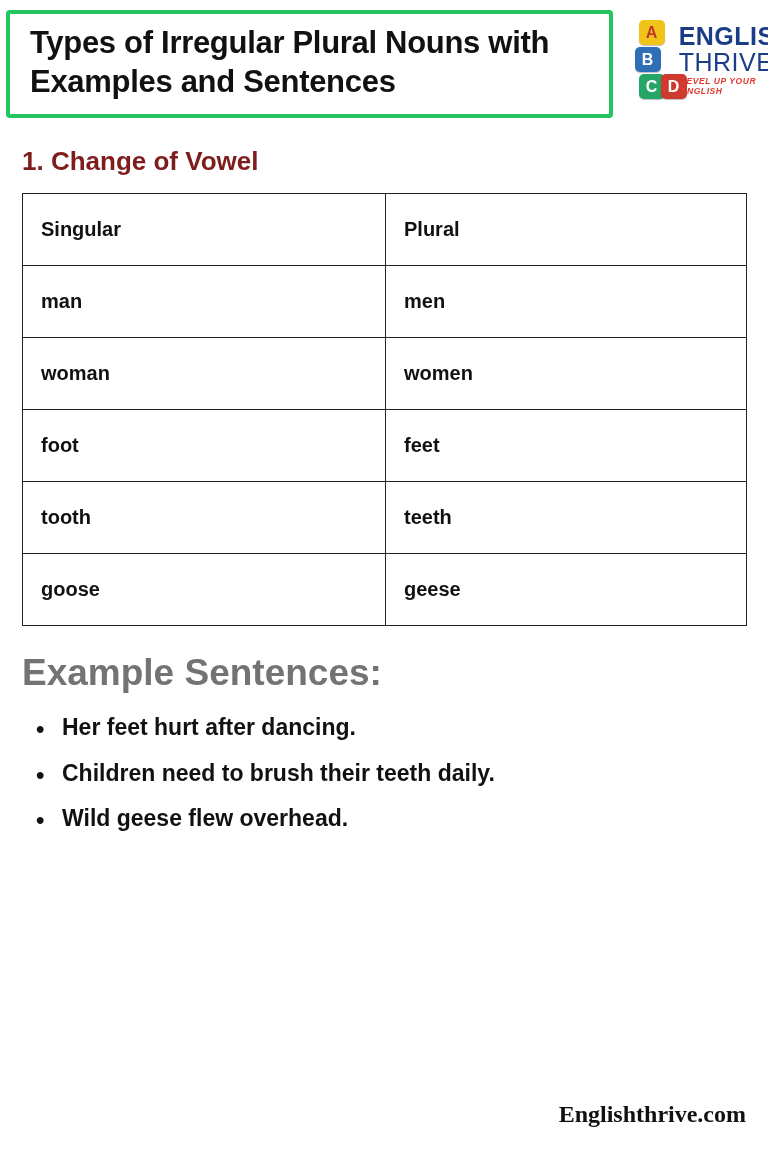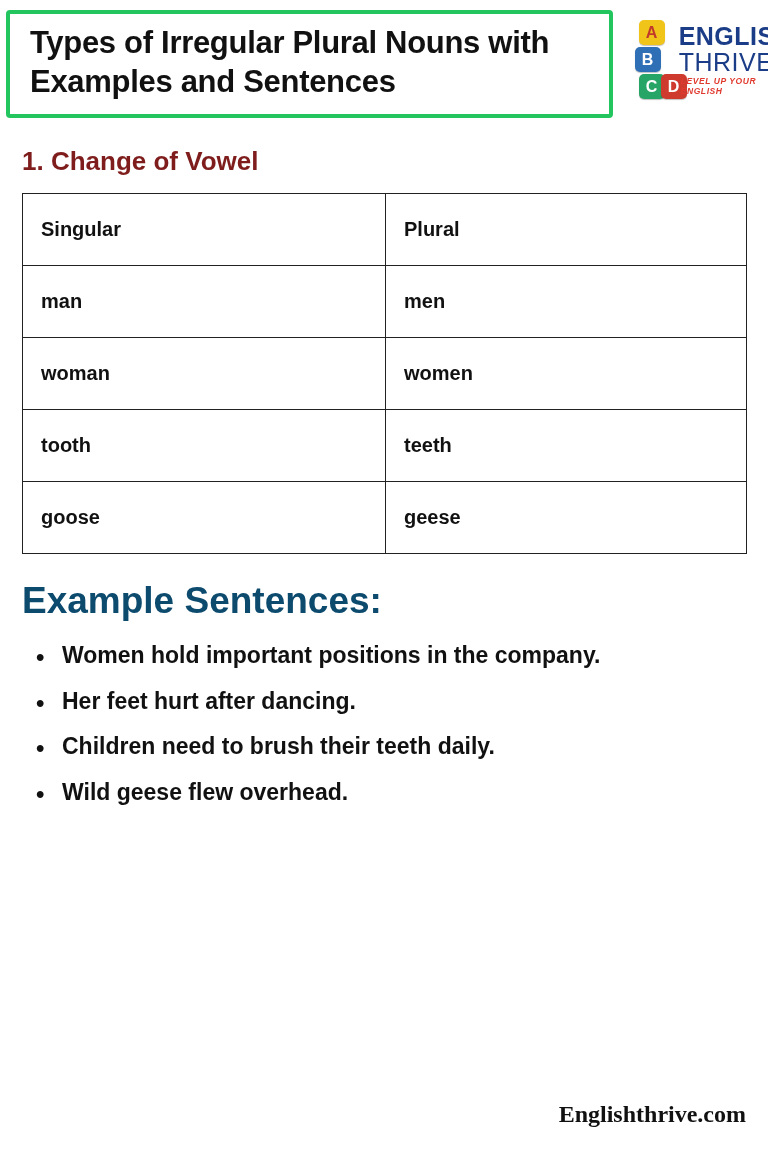--- a/index.html
+++ b/index.html
@@ -129,21 +129,21 @@
     padding-left: 18px;
   }
   .table col.c1 { width: 363px; }
   .table col.c2 { width: 361px; }
 
   
   .examples-heading {
     font-size: 37px;
     font-weight: bold;
     margin: 26px 0 4px 22px;
-    color: #0c4a6e;
+    color: #737373;
   }
   ul.sentences {
     margin: 14px 0 0 0;
     padding: 0 0 0 62px;
     list-style: none;
   }
   ul.sentences li {
     position: relative;
     font-size: 23px;
     font-weight: bold;
@@ -208,32 +208,35 @@
     </tr>
     <tr>
       <td>man</td>
       <td class="col2">men</td>
     </tr>
     <tr>
       <td>woman</td>
       <td class="col2">women</td>
     </tr>
     <tr>
+      <td>foot</td>
+      <td class="col2">feet</td>
+    </tr>
+    <tr>
       <td>tooth</td>
       <td class="col2">teeth</td>
     </tr>
     <tr>
       <td>goose</td>
       <td class="col2">geese</td>
     </tr>
   </tbody>
 </table>
 
 <div class="examples-heading">Example Sentences:</div>
 
 <ul class="sentences">
-  <li>Women hold important positions in the company.</li>
   <li>Her feet hurt after dancing.</li>
   <li>Children need to brush their teeth daily.</li>
   <li>Wild geese flew overhead.</li>
 </ul>
 
 <div class="footer">Englishthrive.com</div>
 
 </body></html>

